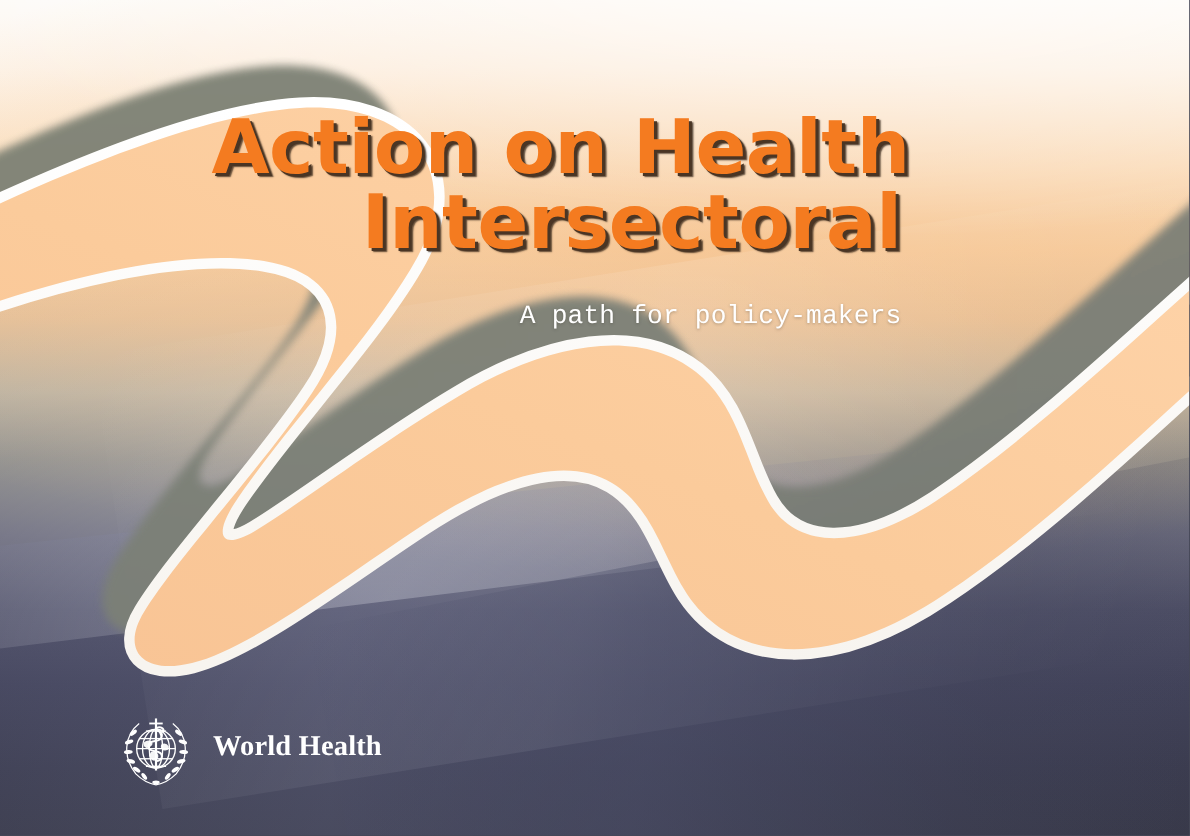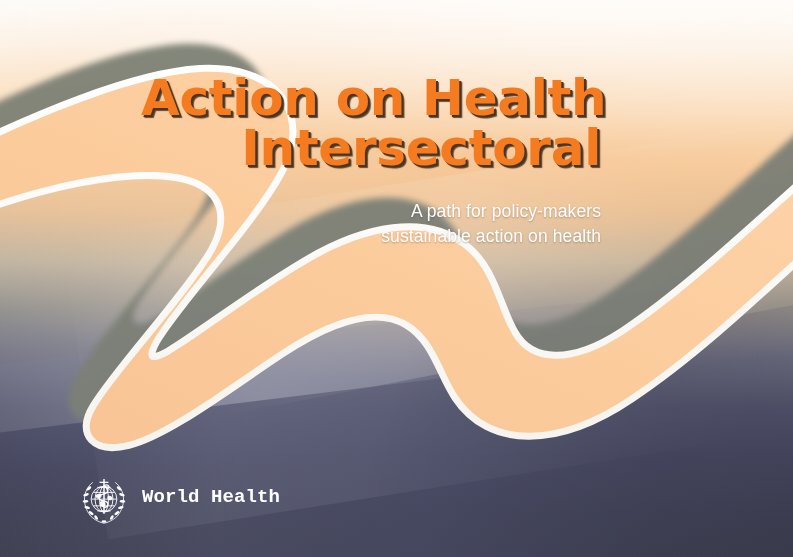--- a/index.html
+++ b/index.html
@@ -125,21 +125,21 @@
   .subtitle-block {
     position: absolute;
     right: 192px;
     top: 199px;
     width: 420px;
     text-align: right;
     pointer-events: none;
   }
   .subtitle-line {
     display: block;
-    font-family: Liberation Sans, sans-serif;
+    font-family: Liberation Mono, monospace;
     font-weight: 400;
     font-size: 17.5px;
     line-height: 1.43;
     color: #ffffff;
     letter-spacing: 0.1px;
     text-shadow: 0 1px 2px rgba(60,55,45,0.35);
     white-space: nowrap;
   }
 
   
@@ -151,21 +151,21 @@
     align-items: center;
     gap: 10px;
   }
   .who-emblem {
     width: 56px;
     height: 56px;
     flex: 0 0 auto;
   }
   .who-wordmark {
     display: block;
-    font-family: Liberation Mono, monospace;
+    font-family: Liberation Serif, serif;
     font-weight: 700;
     color: #ffffff;
     font-size: 19px;
     line-height: 1.12;
     letter-spacing: 0.1px;
     white-space: nowrap;
   }
 </style>
 </head>
 <body>
@@ -275,21 +275,20 @@
     </g>
   </svg>
 
   <div class="title-block">
     <span class="title-line">Action on Health</span>
     <span class="title-line">Intersectoral</span>
   </div>
 
   <div class="subtitle-block">
     <span class="subtitle-line">A path for policy-makers</span>
-    <span class="subtitle-line">sustainable action on health</span>
   </div>
 
   <div class="who-logo">
     <svg class="who-emblem" viewBox="0 0 100 100">
       <g stroke="#ffffff" fill="none" stroke-width="1.6">
 
         <circle cx="50" cy="52" r="23"></circle>
 
         <ellipse cx="50" cy="52" rx="8" ry="23"></ellipse>
         <ellipse cx="50" cy="52" rx="16" ry="23"></ellipse>

